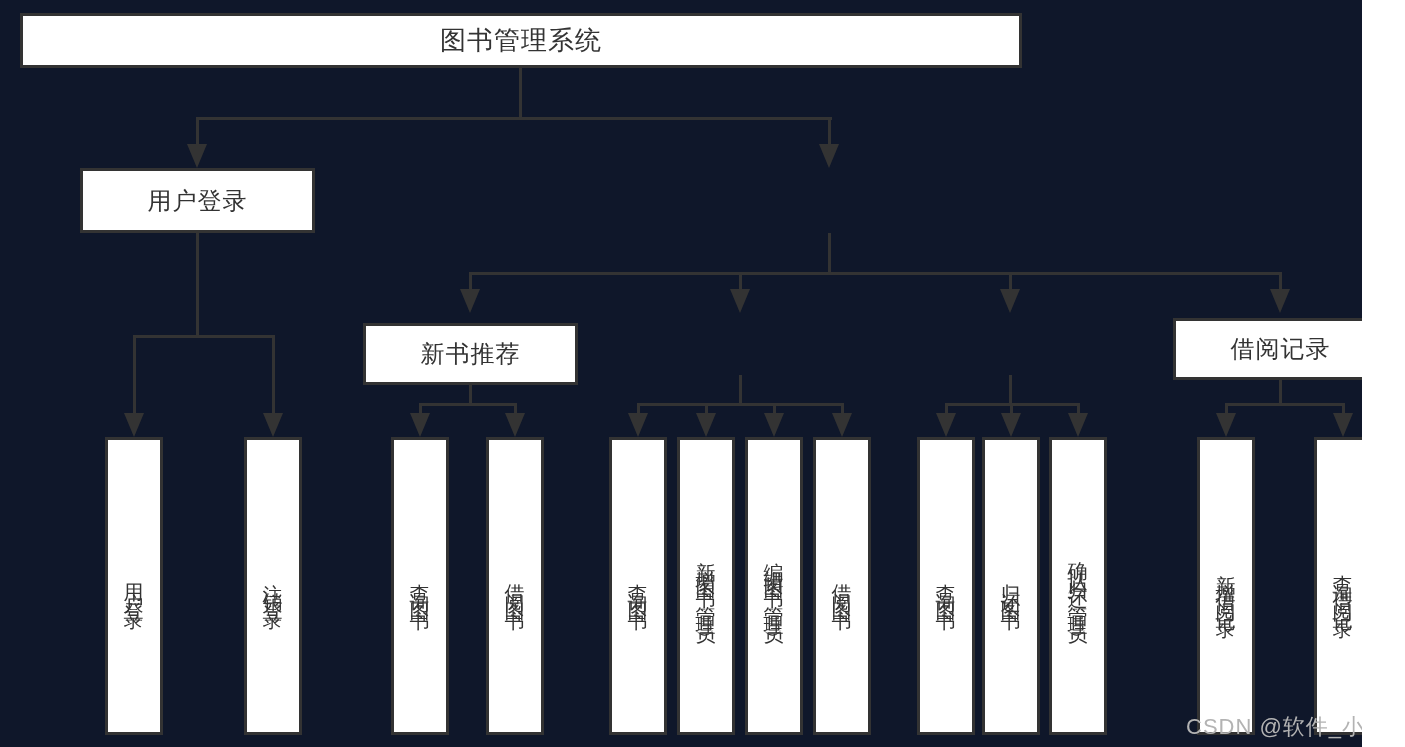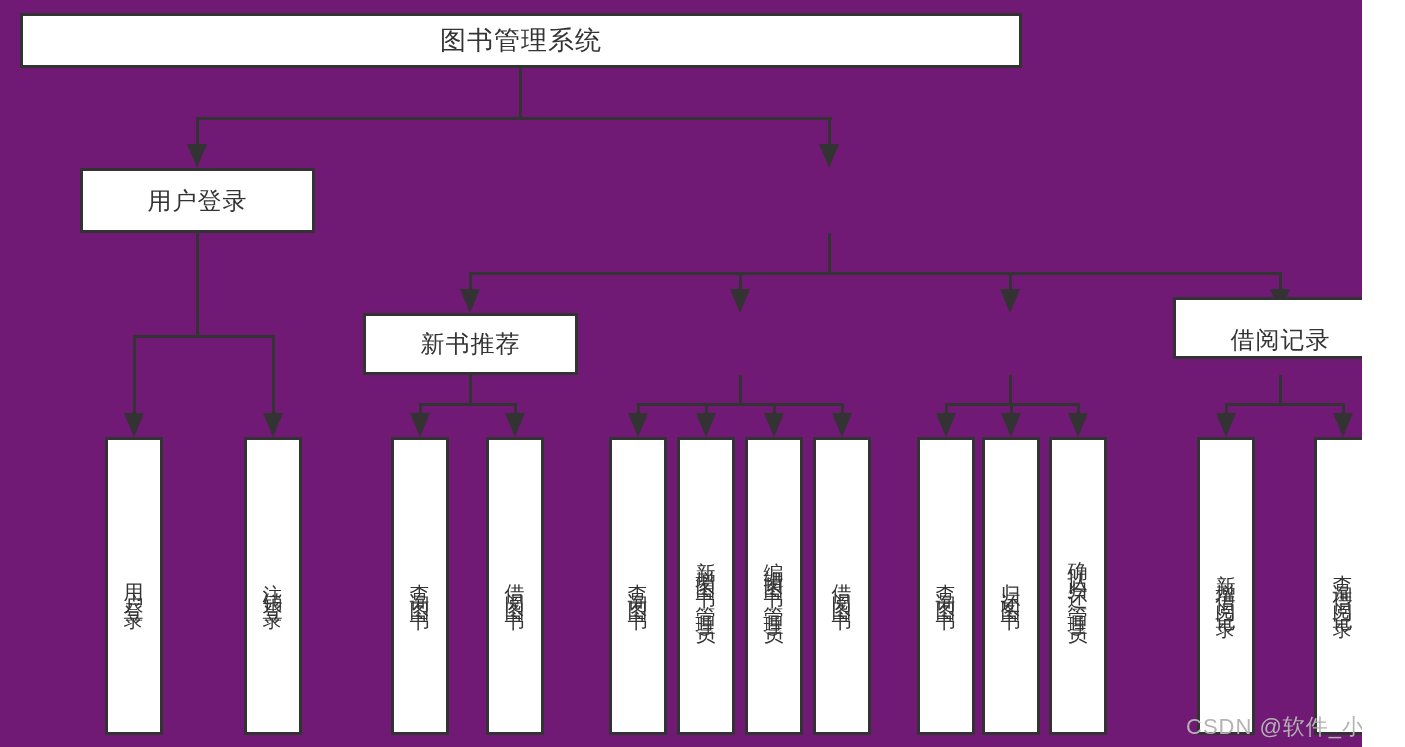--- a/index.html
+++ b/index.html
@@ -1,20 +1,20 @@
 <!DOCTYPE html>
 <html><head>
 <meta charset="utf-8">
 <style>
   html, body { margin: 0; padding: 0; background: #ffffff; }
   #canvas {
     position: relative;
     width: 1362px;
     height: 747px;
-    background: #701a75;
+    background: #0f172a;
     overflow: hidden;
     font-family: "Liberation Sans", "DejaVu Sans", sans-serif;
     color: #333333;
   }
   .box {
     position: absolute;
     box-sizing: border-box;
     border: 3px solid #333333;
     background: #ffffff;
     display: flex;
@@ -119,27 +119,27 @@
 
   <div class="box hbox-root" style="left:20px; top:13px; width:1002px; height:55px;">
     <span>图书管理系统</span>
   </div>
 
   <div class="box hbox" style="left:80px; top:168px; width:235px; height:65px;">
     <span>用户登录</span>
   </div>
 
 
-  <div class="box hbox" style="left:363px; top:313px; width:215px; height:62px;">
+  <div class="box hbox" style="left:363px; top:323px; width:215px; height:62px;">
     <span>新书推荐</span>
   </div>
 
 
 
-  <div class="box hbox" style="left:1173px; top:297px; width:215px; height:62px;align-items:flex-end;">
+  <div class="box hbox" style="left:1173px; top:318px; width:215px; height:62px;">
     <span>借阅记录</span>
   </div>
 
   <div class="box vbox" style="left:105px; top:437px; width:58px; height:298px;">
     <span class="vtext">用户登录</span>
   </div>
   <div class="box vbox" style="left:244px; top:437px; width:58px; height:298px;">
     <span class="vtext">注销登录</span>
   </div>
 

